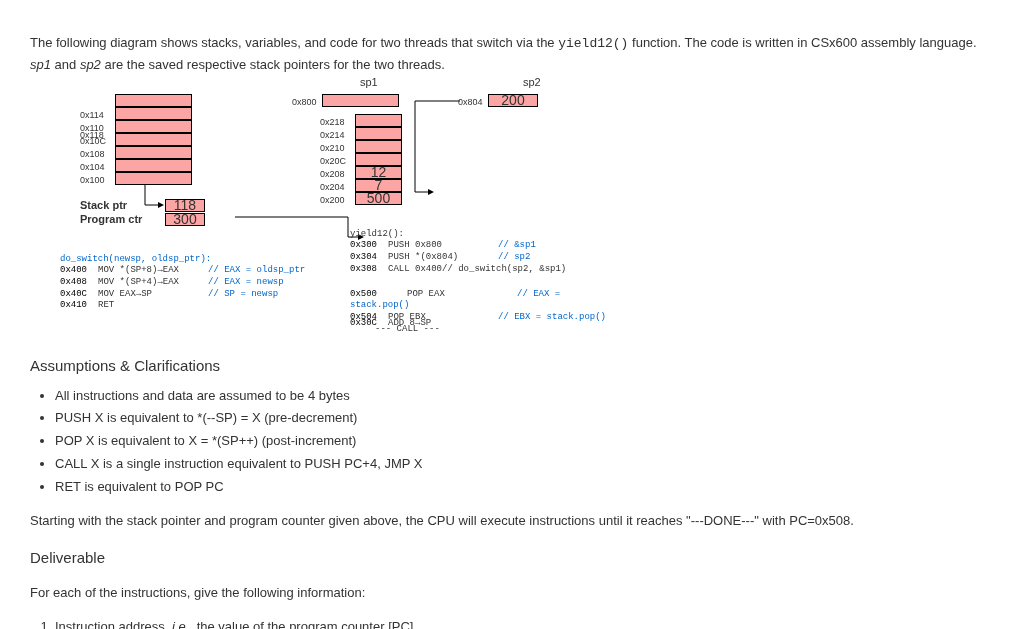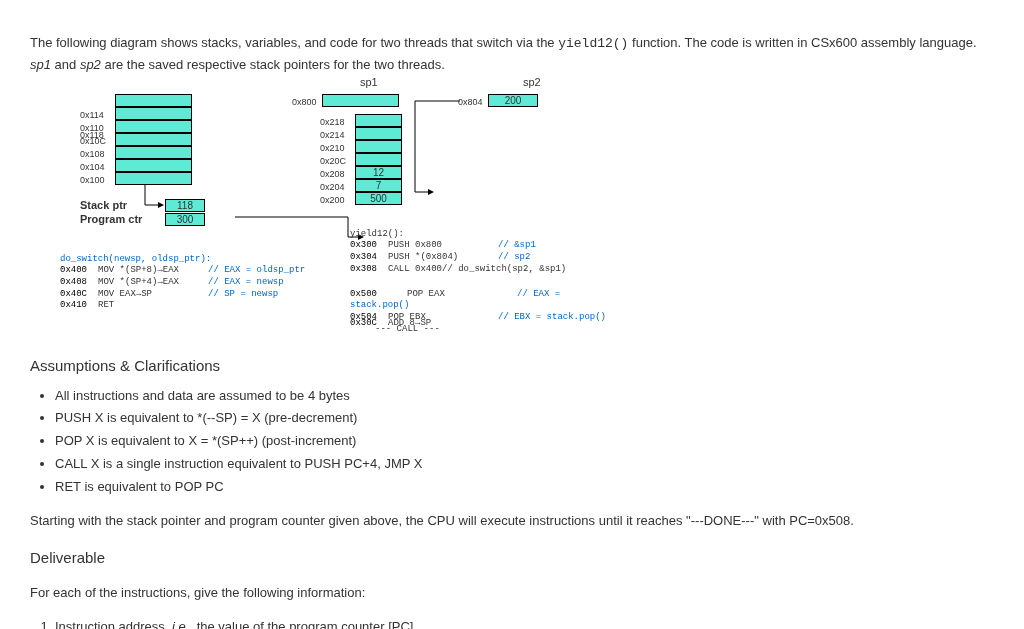--- a/index.html
+++ b/index.html
@@ -17,25 +17,25 @@
     position: relative;
     width: 900px;
     height: 250px;
     margin: 10px 0 10px 30px;
     font-family: Arial, sans-serif;
     font-size: 10px;
   }
   .box {
     position: absolute;
     border: 1px solid #000;
-    background: #5eead4;
+    background: #fca5a5;
     text-align: center;
     height: 11px;
     line-height: 11px;
-    font-size: 10px;
+    font-size: 14px;
   }
   .addr-label {
     position: absolute;
     font-size: 9px;
     text-align: right;
   }
   .heading-label {
     position: absolute;
     font-size: 11px;
     font-weight: normal;

